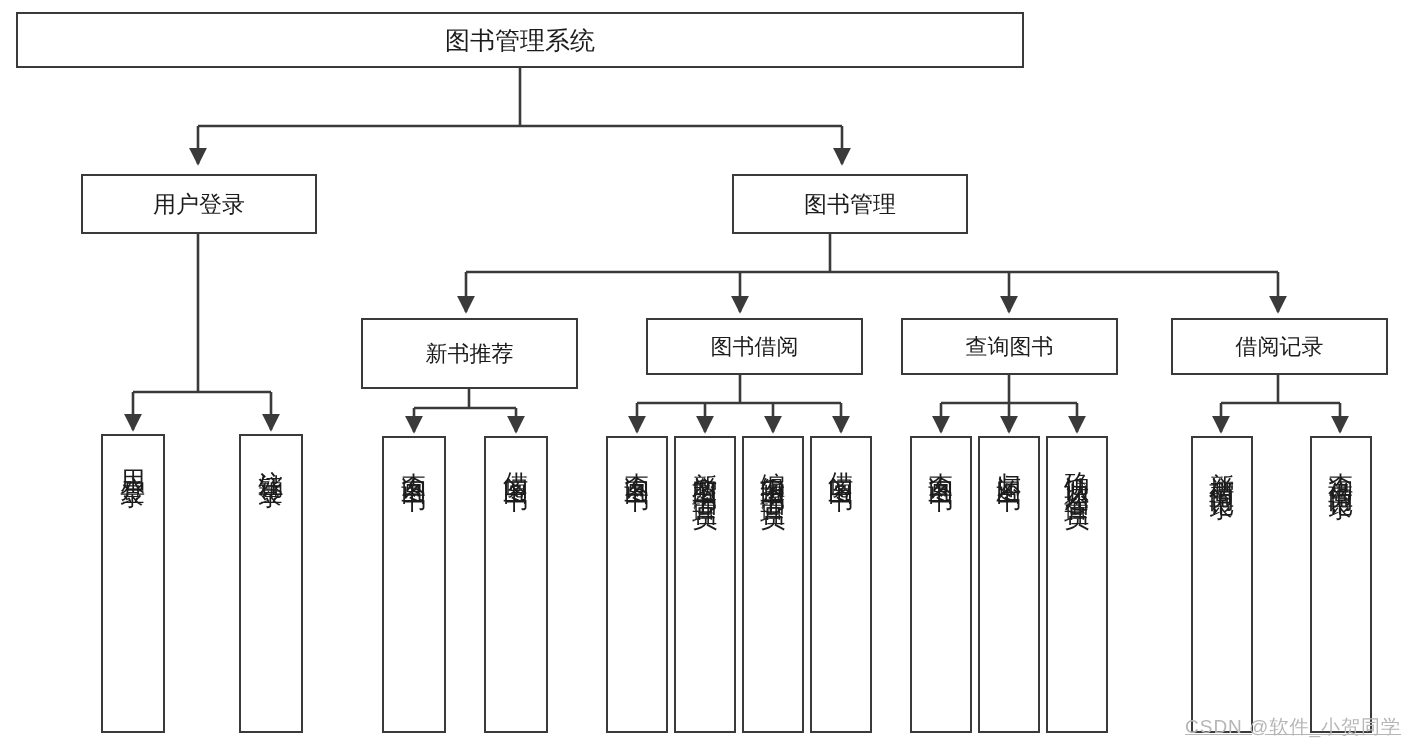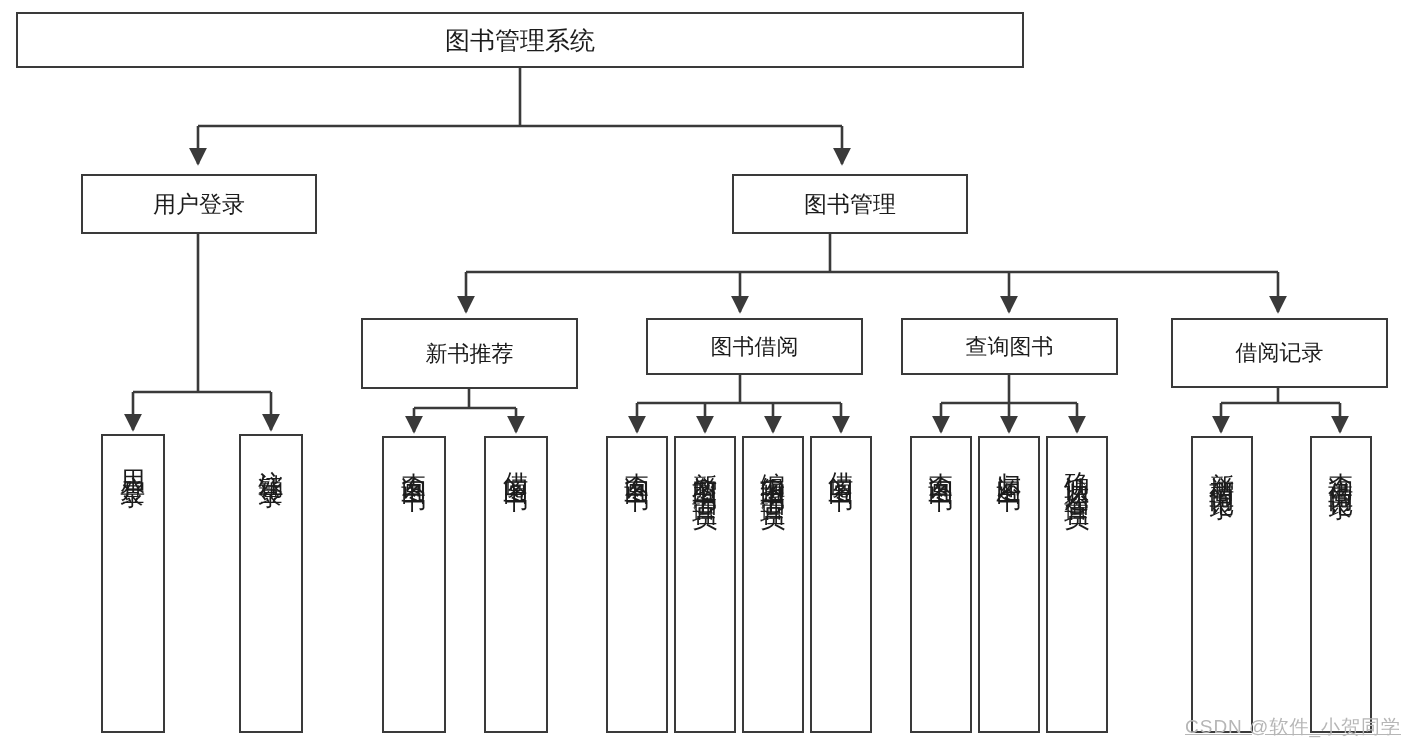--- a/index.html
+++ b/index.html
@@ -136,21 +136,21 @@
 
   <div class="node level3" style="left:361px; top:318px; width:217px; height:71px;">
     <span>新书推荐</span>
   </div>
   <div class="node level3" style="left:632px; top:318px; width:217px; height:57px;margin-left:14px;">
     <span>图书借阅</span>
   </div>
   <div class="node level3" style="left:901px; top:318px; width:217px; height:57px;">
     <span>查询图书</span>
   </div>
-  <div class="node level3" style="left:1171px; top:318px; width:217px; height:70px;">
+  <div class="node level3" style="left:1171px; top:318px; width:217px; height:57px;">
     <span>借阅记录</span>
   </div>
 
   <div class="node leaf" style="left:101px; top:434px; width:64px; height:299px;">
     <span class="vtext">用户登录</span>
   </div>
   <div class="node leaf" style="left:239px; top:434px; width:64px; height:299px;">
     <span class="vtext">注销登录</span>
   </div>
 

